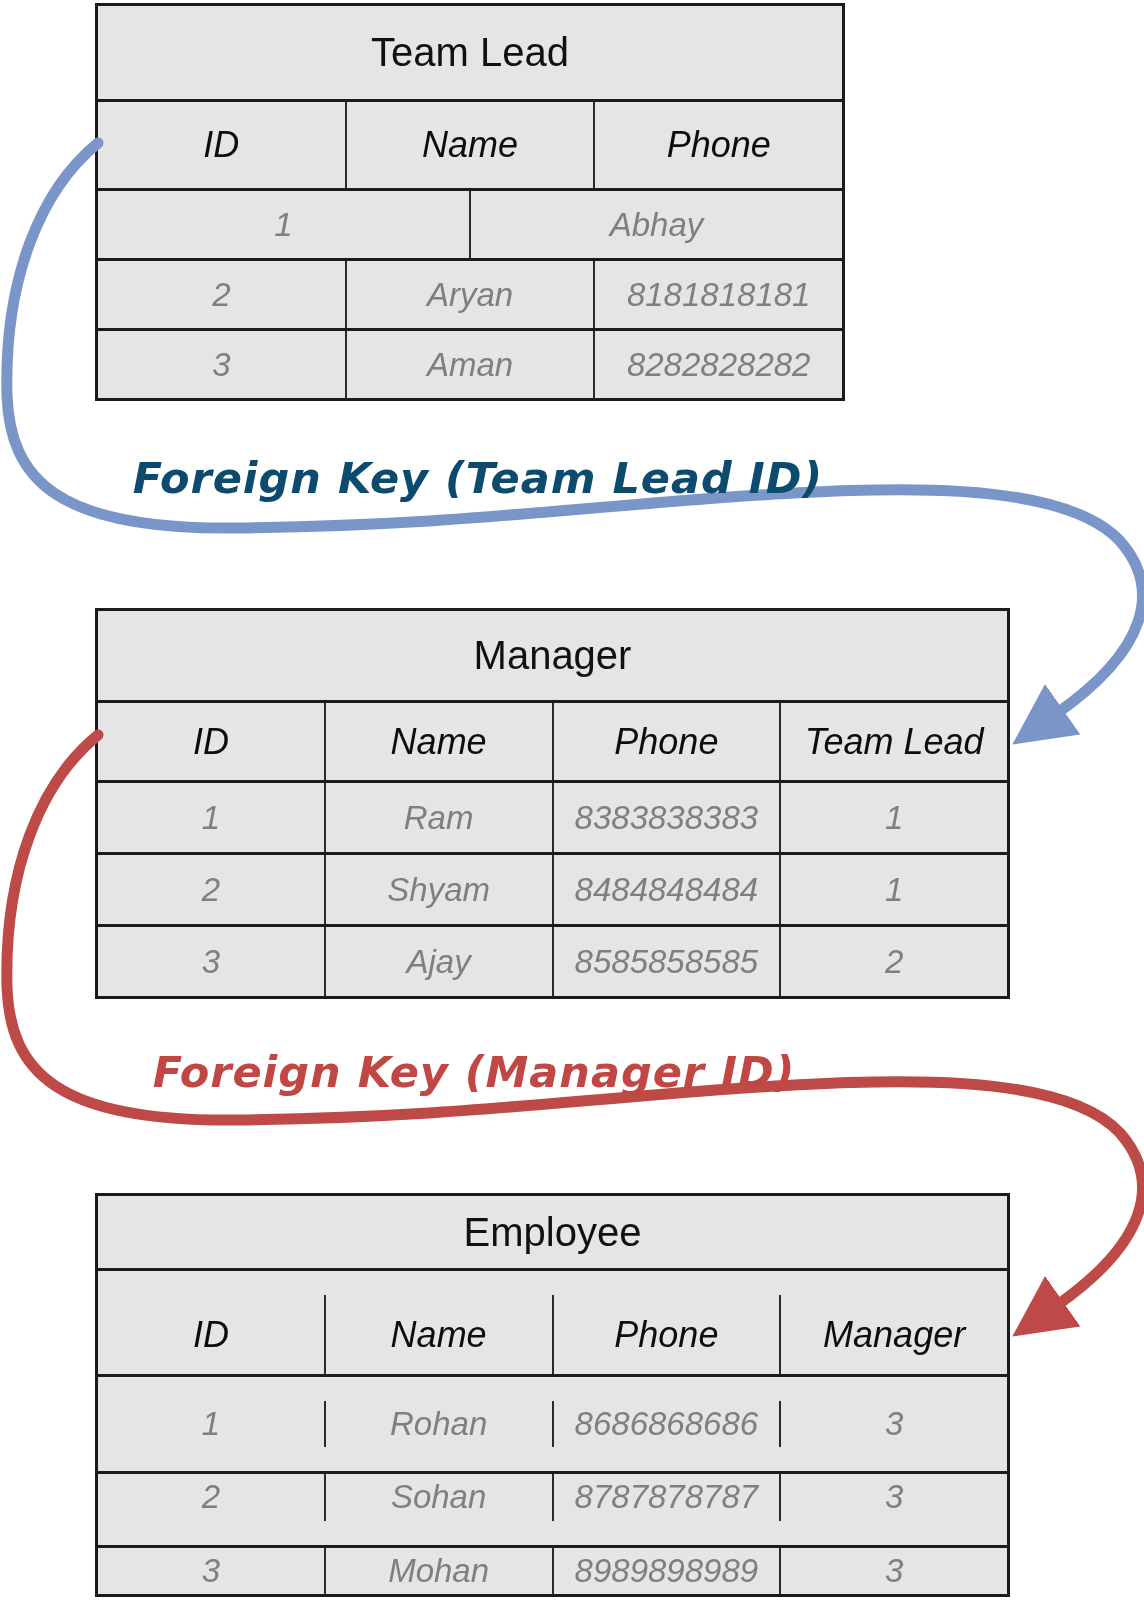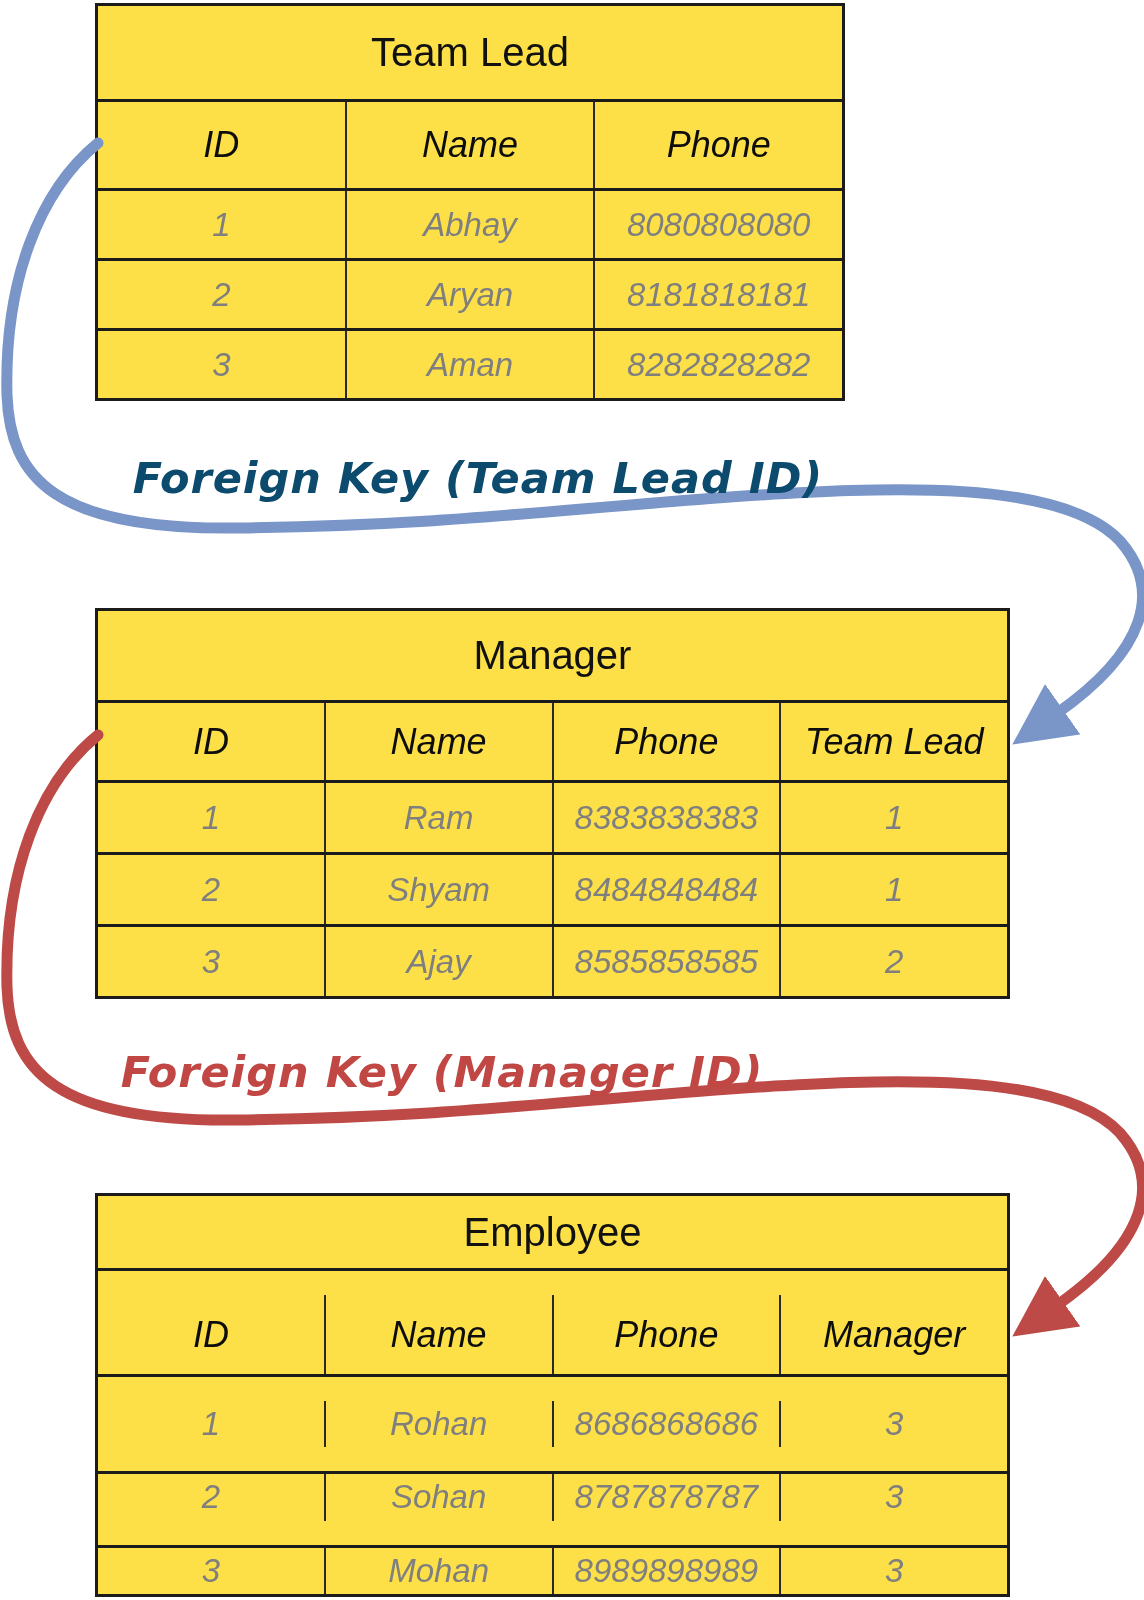--- a/index.html
+++ b/index.html
@@ -1,20 +1,20 @@
 <!DOCTYPE html>
 <html><head>
 <meta charset="utf-8">
 <style>
   html,body{margin:0;padding:0;background:#ffffff;}
   body{width:1144px;height:1600px;position:relative;overflow:hidden;
        font-family:"Liberation Sans","DejaVu Sans",sans-serif;}
 
   
-  .dbtable{position:absolute;background:#fde047;border:3px solid #1b1b1b;
+  .dbtable{position:absolute;background:#e5e5e5;border:3px solid #1b1b1b;
            display:flex;flex-direction:column;box-sizing:border-box;}
   .tbl-title{display:flex;align-items:center;justify-content:center;
              font-size:40px;color:#111111;border-bottom:3px solid #1b1b1b;
              flex:0 0 auto;}
   .row{display:flex;flex-direction:row;flex:1 1 auto;}
   .hrow{flex:0 0 auto;border-bottom:3px solid #1b1b1b;}
   .drow + .drow{border-top:3px solid #1b1b1b;}
   .cell{flex:1 1 0;display:flex;align-items:center;justify-content:center;
         box-sizing:border-box;font-style:italic;}
   .cell + .cell{border-left:2px solid #2a2a2a;}
@@ -36,36 +36,35 @@
   
   #arrow-layer{position:absolute;left:0;top:0;width:1144px;height:1600px;
                pointer-events:none;}
 
   
   .fk-label{position:absolute;transform:translate(-50%,-50%);
             font-family:"DejaVu Sans",sans-serif;
             font-style:italic;font-weight:bold;font-size:43px;
             white-space:nowrap;letter-spacing:1px;}
   #fk-label-blue{left:478px;top:478px;}
-  #fk-label-red{left:442px;top:1072px;}
+  #fk-label-red{left:474px;top:1072px;}
 </style>
 </head>
 <body>
 
 <div class="dbtable" id="table-teamlead">
   <div class="tbl-title">Team Lead</div>
   <div class="row hrow">
     <div class="cell hcell">ID</div>
     <div class="cell hcell">Name</div>
     <div class="cell hcell">Phone</div>
   </div>
   <div class="row drow">
     <div class="cell dcell">1</div>
     <div class="cell dcell">Abhay</div>
-    <div class="cell dcell">8080808080</div>
   </div>
   <div class="row drow">
     <div class="cell dcell">2</div>
     <div class="cell dcell">Aryan</div>
     <div class="cell dcell">8181818181</div>
   </div>
   <div class="row drow">
     <div class="cell dcell">3</div>
     <div class="cell dcell">Aman</div>
     <div class="cell dcell">8282828282</div>

